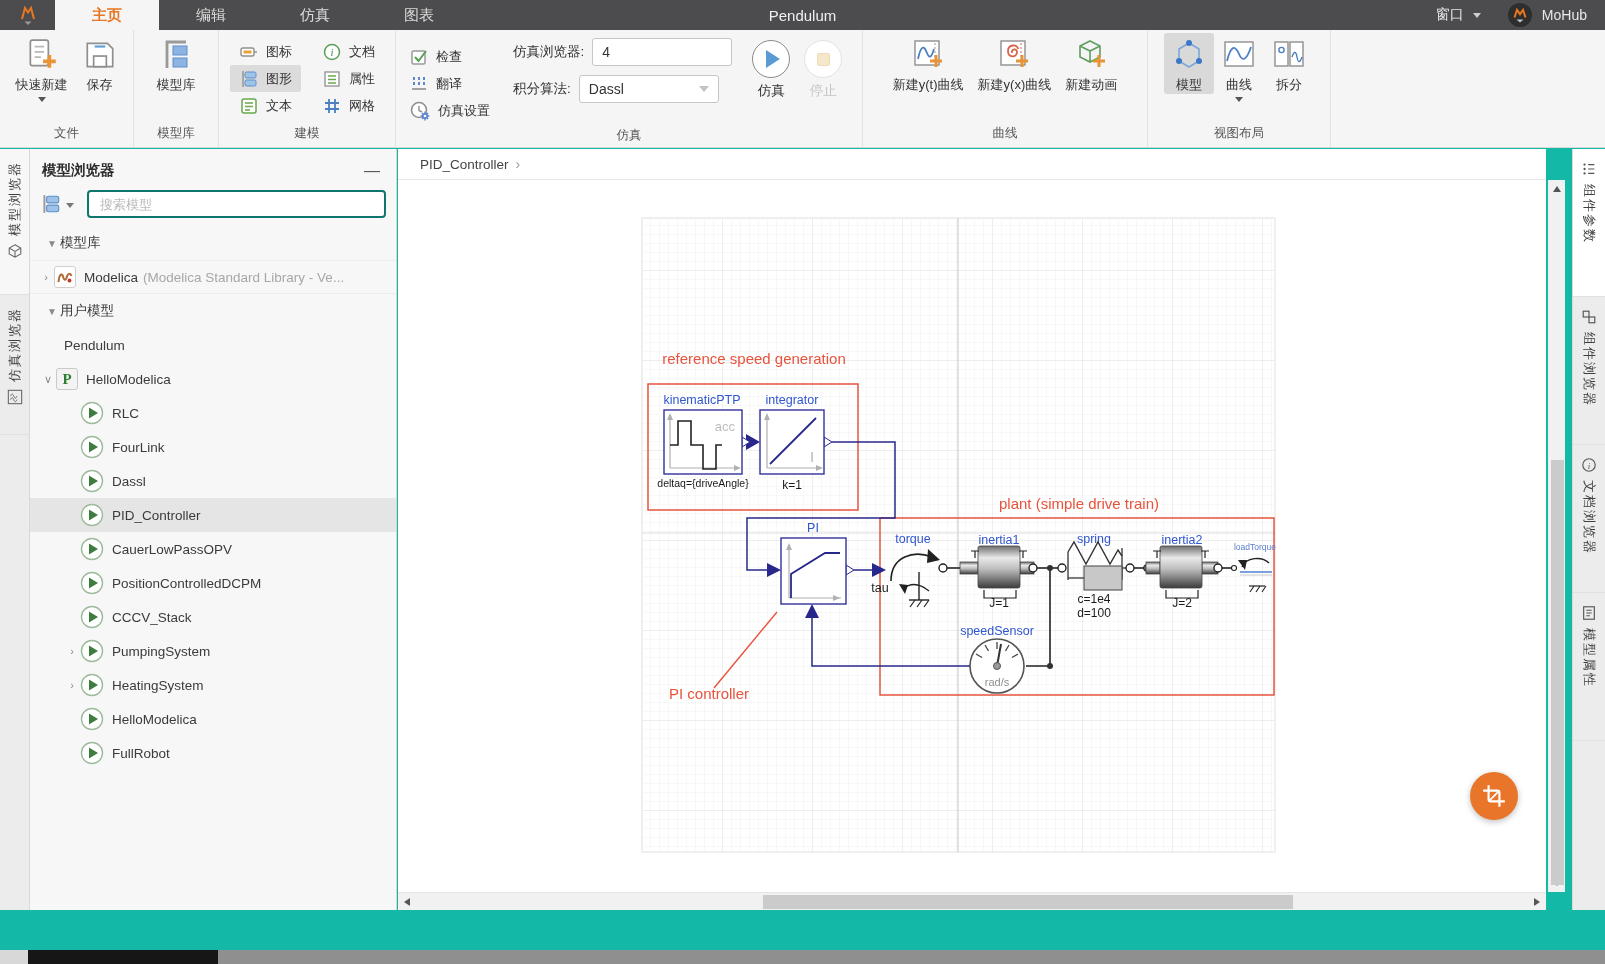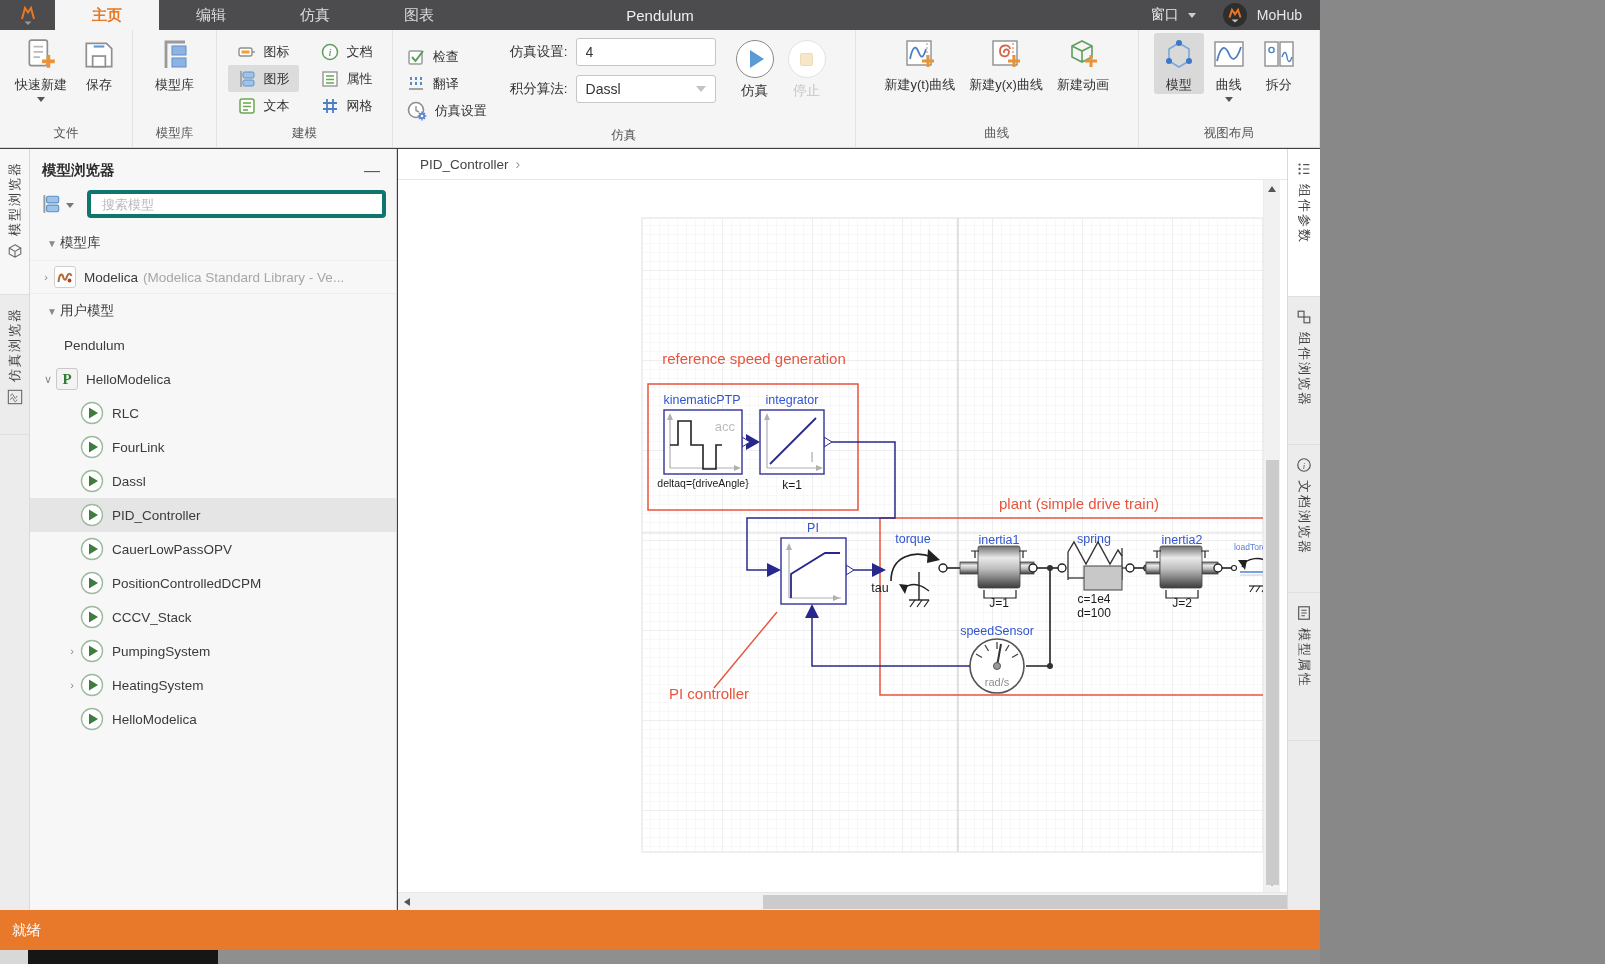--- a/index.html
+++ b/index.html
@@ -1,17 +1,17 @@
 <!DOCTYPE html>
 <html><head>
 <meta charset="utf-8">
 <style>
 *{margin:0;padding:0;box-sizing:border-box}
 html,body{background:#888}
-#app{position:relative;width:1320px;height:964px;background:#404040;overflow:hidden;
+#app{position:relative;width:1605px;height:964px;background:#14b8a6;overflow:hidden;
      font-family:"Liberation Sans","DejaVu Sans",sans-serif;-webkit-font-smoothing:antialiased}
 
 .titlebar{position:absolute;left:0;top:0;width:100%;height:30px;background:#4c4c4e;display:flex;align-items:stretch;color:#dcdcdc;z-index:30}
 .tb-logo{width:55px;display:flex;align-items:center;justify-content:center}
 .tb-tab{width:104px;display:flex;align-items:center;justify-content:center;font-size:15px;cursor:default}
 .tb-tab.active{background:#f5f5f6;color:#e87722;font-weight:bold}
 .tb-title{position:absolute;left:0;top:0;width:100%;height:30px;display:flex;align-items:center;justify-content:center;font-size:15px;color:#f0f0f0;pointer-events:none}
 .tb-right{margin-left:auto;display:flex;align-items:center;gap:9px;padding-right:18px;font-size:14px;color:#e8e8e8}
 .caret-w{width:0;height:0;border-left:4px solid transparent;border-right:4px solid transparent;border-top:5px solid #cfcfcf}
 
@@ -46,21 +46,21 @@
 .vtab.active{background:#f7f7f7}
 .rtabs .vtab.active{background:#fff}
 .vtxt-l{writing-mode:sideways-lr;font-size:13px;color:#3f3f3f;letter-spacing:2px;white-space:nowrap}
 .vtxt-r{writing-mode:vertical-rl;text-orientation:sideways;font-size:13px;color:#3f3f3f;letter-spacing:2px;white-space:nowrap}
 
 .lpanel{position:absolute;left:30px;top:149px;width:367px;height:761px;background:#f7f7f8;border-right:1px solid #d5d5d5;overflow:hidden}
 .lp-head{display:flex;align-items:center;justify-content:space-between;padding:12px 16px 4px 12px;font-size:14.5px;font-weight:bold;color:#2d2d2d}
 .lp-min{color:#555;font-weight:normal;font-size:16px;line-height:10px}
 .lp-search{display:flex;align-items:center;gap:11px;padding:6px 10px 8px 8px}
 .libbtn{display:flex;align-items:center;gap:4px;padding:3px 2px}
-.lp-search input{flex:1;height:28px;border:4px solid #0f766e;border-radius:4px;background:#fff;padding:0 11px;font-size:13px;color:#333;font-family:inherit}
+.lp-search input{flex:1;height:28px;border:2px solid #0f766e;border-radius:4px;background:#fff;padding:0 11px;font-size:13px;color:#333;font-family:inherit}
 .lp-search input::placeholder{color:#b9b9b9}
 .trow{display:flex;align-items:center;height:34px;font-size:13.5px;color:#3b3b3b;white-space:nowrap;cursor:default}
 .trow .exp{width:16px;font-size:10px;color:#8a8a8a;text-align:center;flex:0 0 16px}
 .trow .gap8{width:8px;flex:0 0 8px}
 .trow.sel{background:#e5e5e5}
 .trow.mdl{border-top:1px solid #ededee;border-bottom:1px solid #ededee}
 .muted{color:#a7a7a7}
 .picon{width:22px;height:22px;background:#f3f3f3;border:1px solid #c9c9c9;border-radius:3px;display:flex;align-items:center;justify-content:center;
        font-family:"Liberation Serif","DejaVu Serif",serif;font-size:15px;font-weight:bold;color:#2e7d32;flex:0 0 22px}
 .mic{width:22px;height:22px;background:#fff;border:1px solid #cfcfcf;border-radius:3px;flex:0 0 22px}
@@ -257,21 +257,21 @@
                     <path d="M16 11.6v8.8M11.6 16h8.8M13 13l6 6M19 13l-6 6" stroke="#5b86d0" stroke-width="1.5"></path>
                     <circle cx="16" cy="16" r="3" fill="#5b86d0"></circle>
                     <circle cx="16" cy="16" r="1.3" fill="#fff"></circle>
                   </svg>
                 </span>
               <span>仿真设置</span>
             </div>
           </div>
           <div class="fieldcol">
             <div class="fieldrow">
-              <span>仿真设置:</span>
+              <span>仿真浏览器:</span>
               <input value="4" style="">
             </div>
             <div class="fieldrow">
               <span>积分算法:</span>
               <div class="selbox">
                 <span>Dassl</span>
                 <span class="cv"></span>
               </div>
             </div>
           </div>
@@ -531,20 +531,30 @@
       </div>
     <div class="trow" style="padding-left:50px">
         <span>
           <svg width="24" height="24" viewBox="0 0 24 24">
             <circle cx="12" cy="12" r="10.5" fill="#fff" stroke="#9dbb9d" stroke-width="1.4"></circle>
             <polygon points="9,6.5 18,12 9,17.5" fill="#3e7d3e"></polygon>
           </svg>
         </span>
         <span class="gap8"></span>
         <span>HelloModelica</span>
+      </div>
+    <div class="trow" style="padding-left:50px">
+        <span>
+          <svg width="24" height="24" viewBox="0 0 24 24">
+            <circle cx="12" cy="12" r="10.5" fill="#fff" stroke="#9dbb9d" stroke-width="1.4"></circle>
+            <polygon points="9,6.5 18,12 9,17.5" fill="#3e7d3e"></polygon>
+          </svg>
+        </span>
+        <span class="gap8"></span>
+        <span>FullRobot</span>
       </div>
   </div>
 
   <div class="main">
     <div class="breadcrumb">
       <span>PID_Controller</span>
       <span class="bc-chev">›</span>
     </div>
     <div class="canvas">
       <svg width="1148" height="712" viewBox="396 180 1148 712">
@@ -768,21 +778,18 @@
   </div>
 
   <div class="fab">
     <svg width="26" height="26" viewBox="0 0 24 24">
       <path d="M7 2v13a2 2 0 0 0 2 2h13" fill="none" stroke="#fff" stroke-width="2"></path>
       <path d="M2 7h13a2 2 0 0 1 2 2v13" fill="none" stroke="#fff" stroke-width="2"></path>
       <path d="M17 7L7 17" stroke="#fff" stroke-width="1.6"></path>
     </svg>
   </div>
 
-  <div class="statusbar">
-    <span>就绪</span>
-  </div>
   <div class="bstrip">
     <div class="lt"></div>
       <div class="dk"></div>
   </div>
 
 </div>
 
 </body></html>

